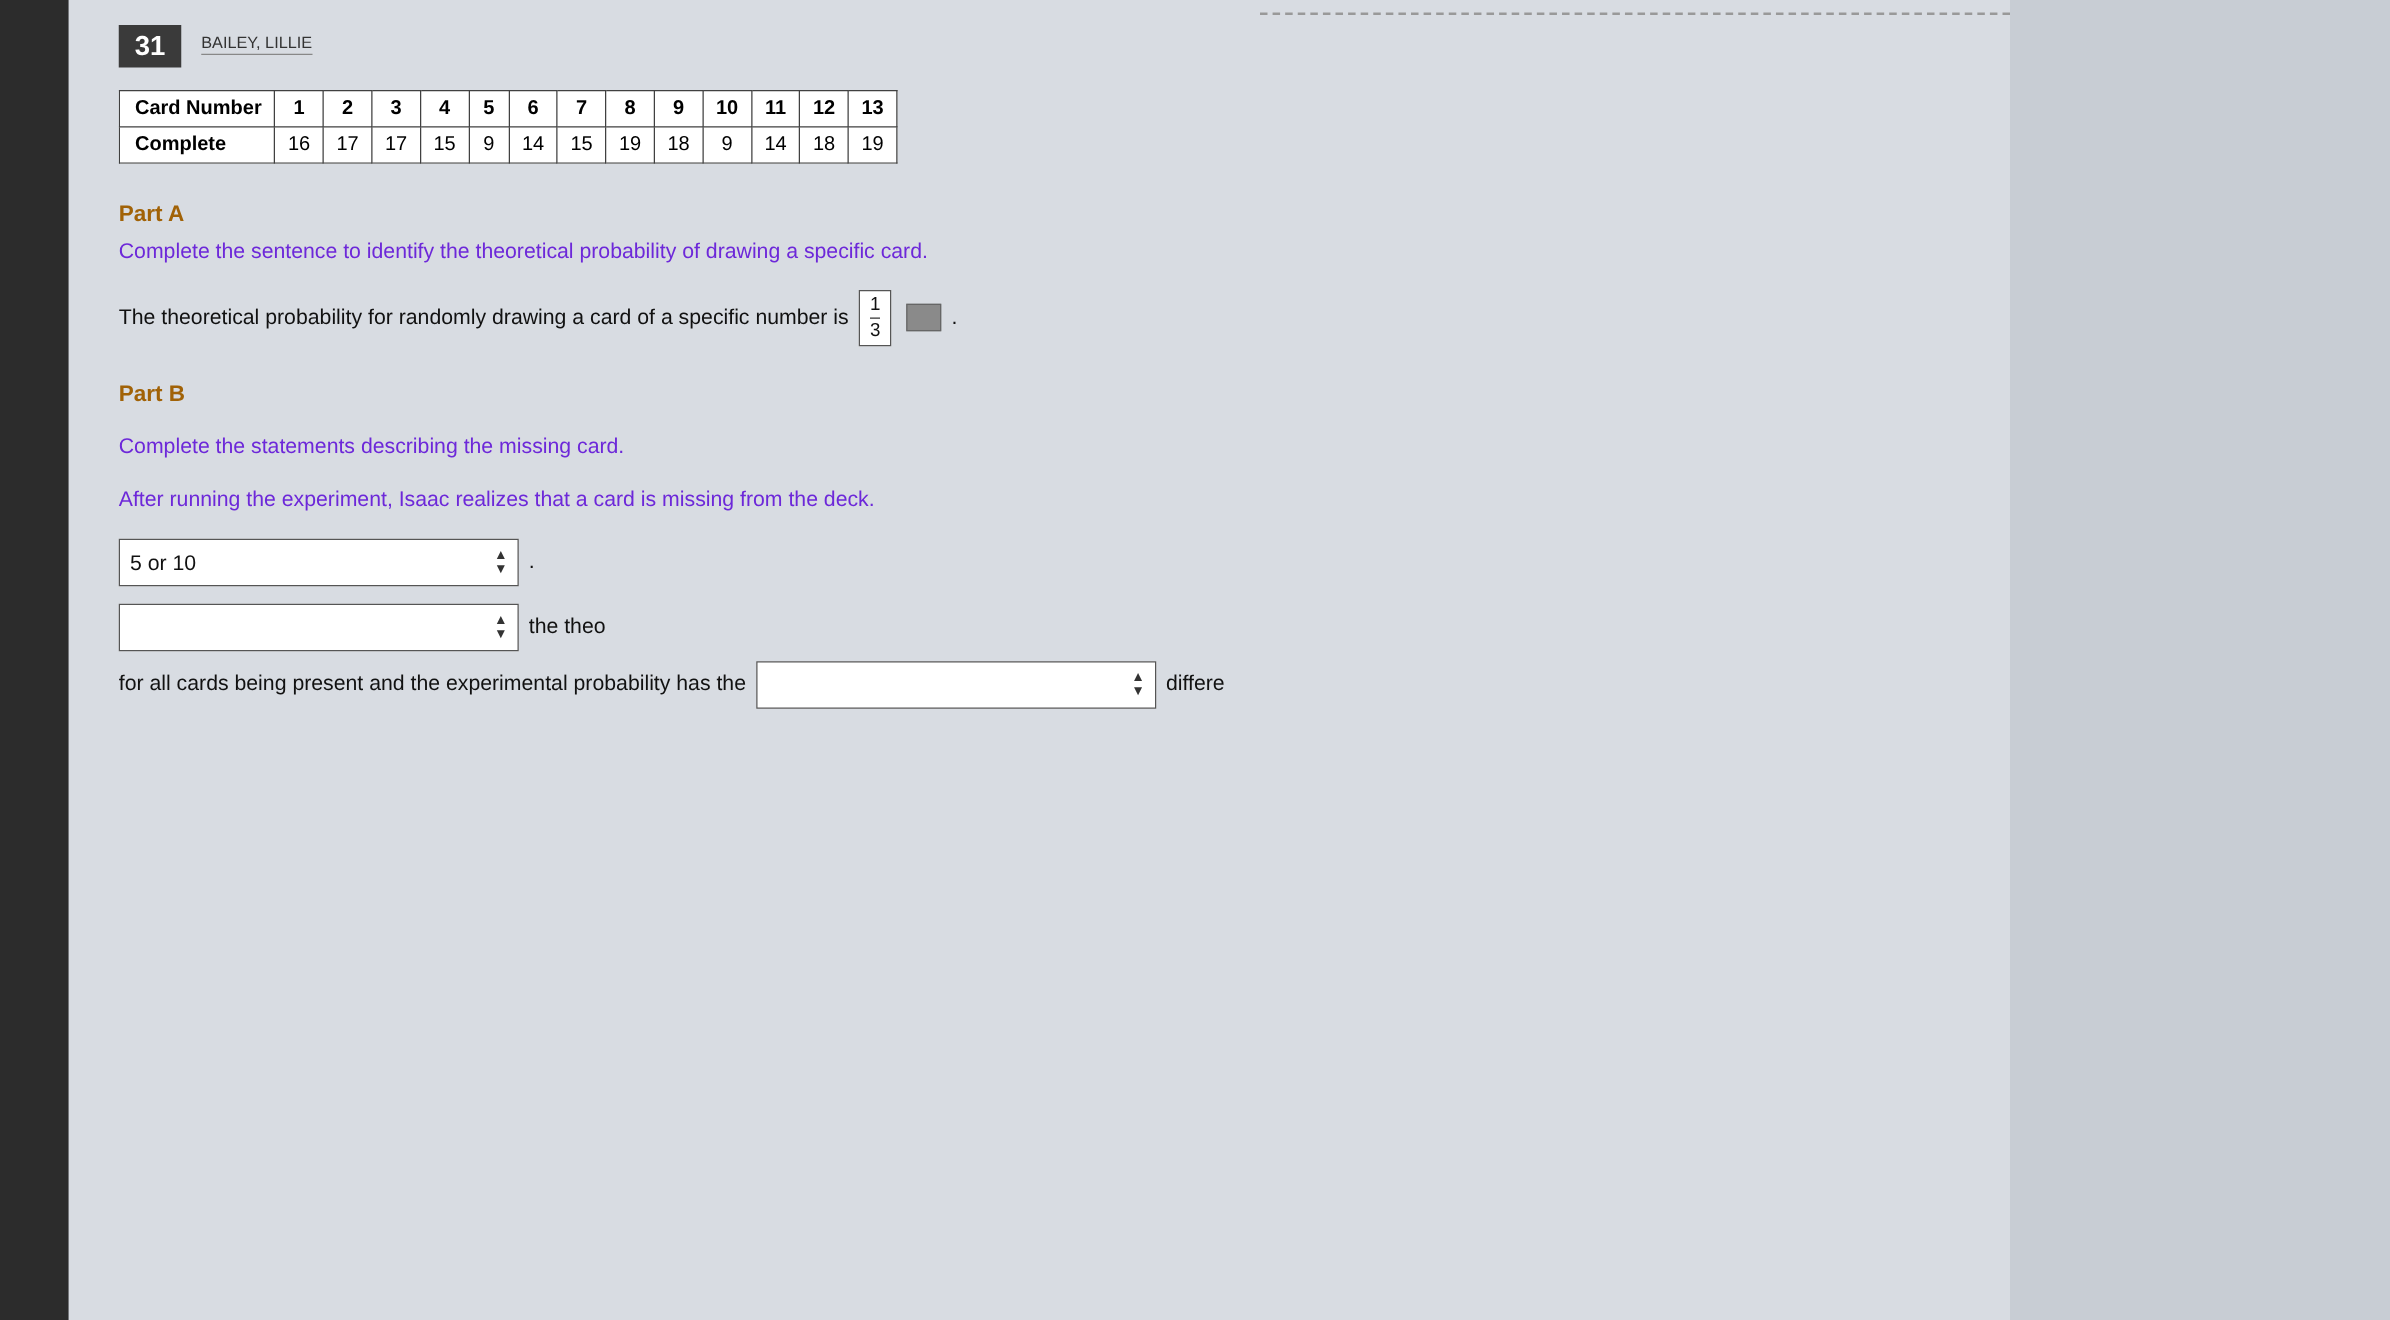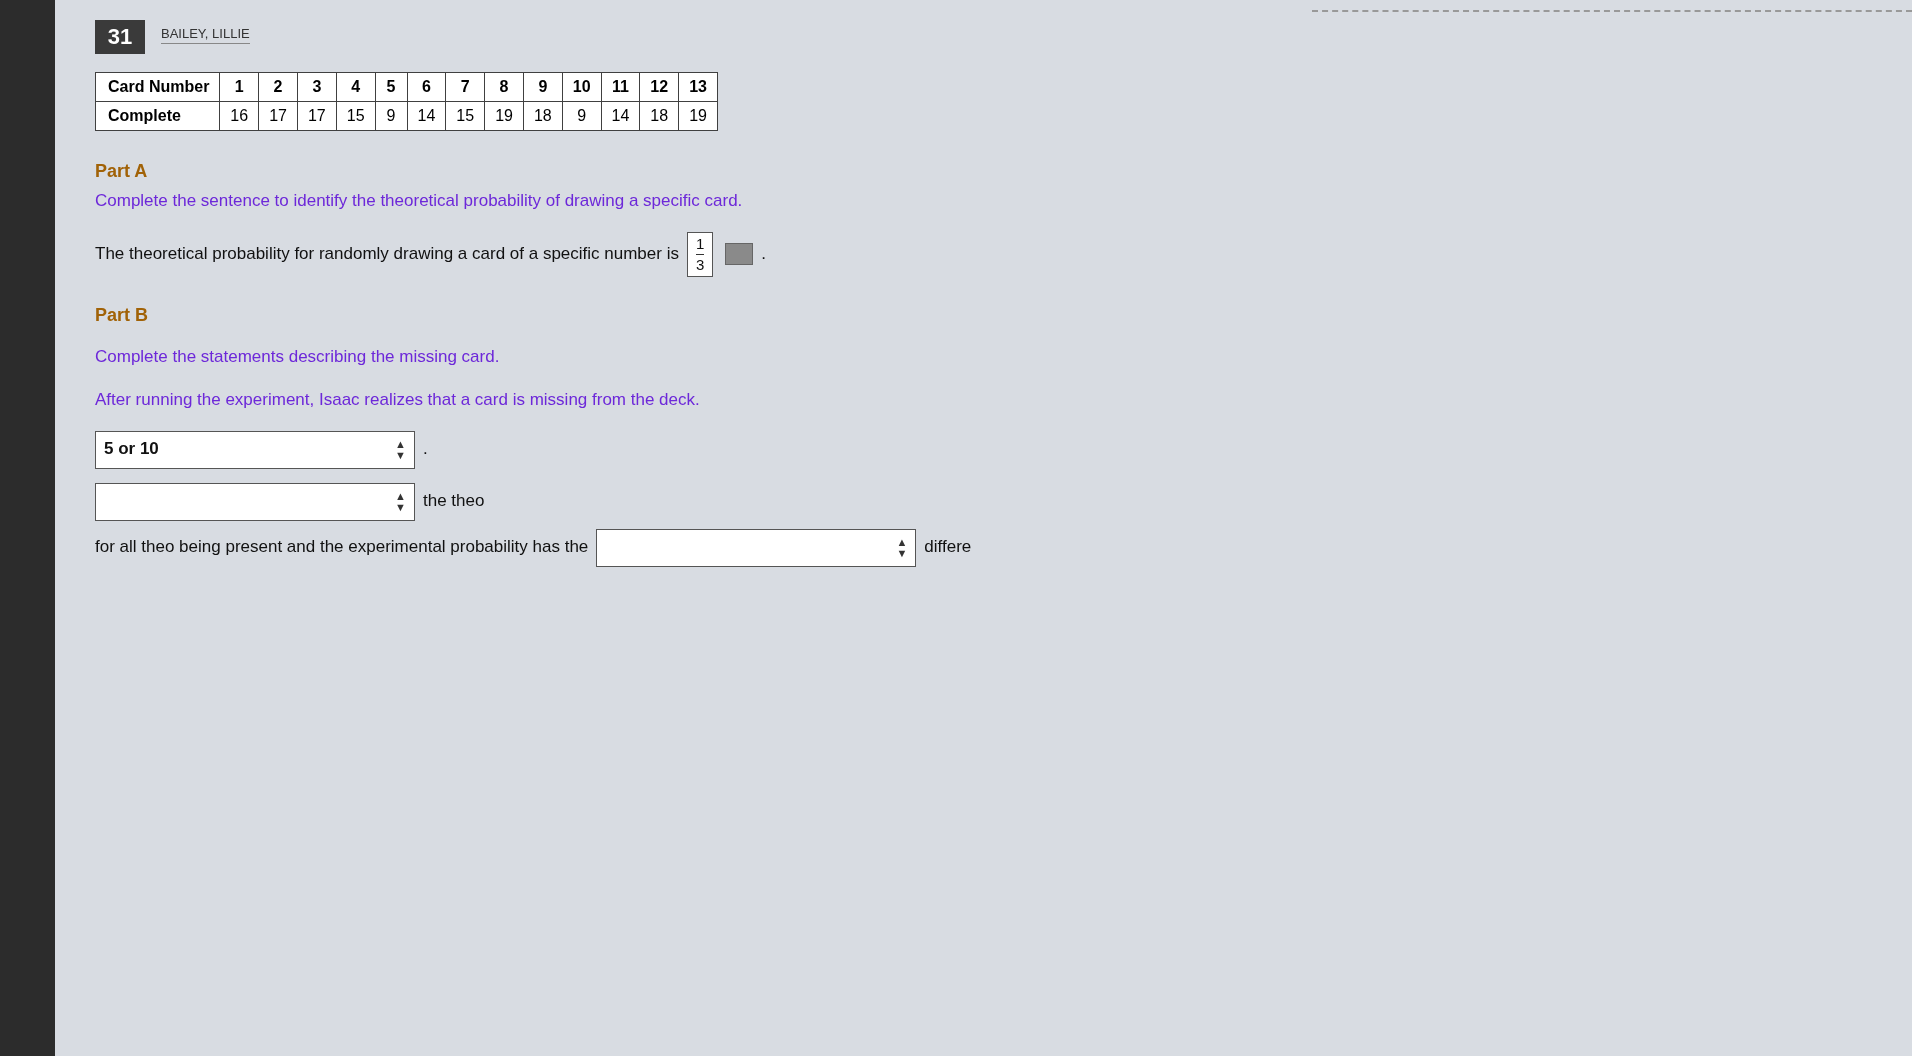--- a/index.html
+++ b/index.html
@@ -10,21 +10,21 @@
 
     body {
       width: 1912px;
       min-height: 1056px;
       background: #c8cdd4;
       font-family: Arial, sans-serif;
       overflow: hidden;
     }
 
     .page-container {
-      width: 1912px;
+      width: 1608px;
       min-height: 1056px;
       background: #d0d5dc;
       position: relative;
     }
 
     .left-sidebar {
       position: absolute;
       left: 0;
       top: 0;
       width: 55px;
@@ -166,30 +166,28 @@
       width: 28px;
       height: 22px;
       background: #8a8a8a;
       border: 1px solid #666;
       margin-left: 4px;
       vertical-align: middle;
     }
 
     .dropdown-select {
       display: inline-flex;
-      align-items: center;
       background: white;
       border: 1px solid #555;
       padding: 4px 8px;
       font-size: 17px;
       min-width: 320px;
       height: 38px;
       cursor: pointer;
       position: relative;
-      font-weight: bold;
     }
 
     .dropdown-select .dropdown-text {
       flex: 1;
       font-size: 17px;
       color: #111;
     }
 
     .dropdown-select .dropdown-arrows {
       display: flex;
@@ -333,21 +331,21 @@
           <span class="dropdown-text"></span>
           <span class="dropdown-arrows">
             <span>▲</span>
             <span>▼</span>
           </span>
         </div>
         <span>the theo</span>
       </div>
 
       <div class="part-b-extra">
-        <span>for all theo being present and the experimental probability has the</span>
+        <span>for all cards being present and the experimental probability has the</span>
         <div class="dropdown-empty">
           <span class="dropdown-text"></span>
           <span class="dropdown-arrows">
             <span>▲</span>
             <span>▼</span>
           </span>
         </div>
         <span>differe</span>
       </div>
     </div>

